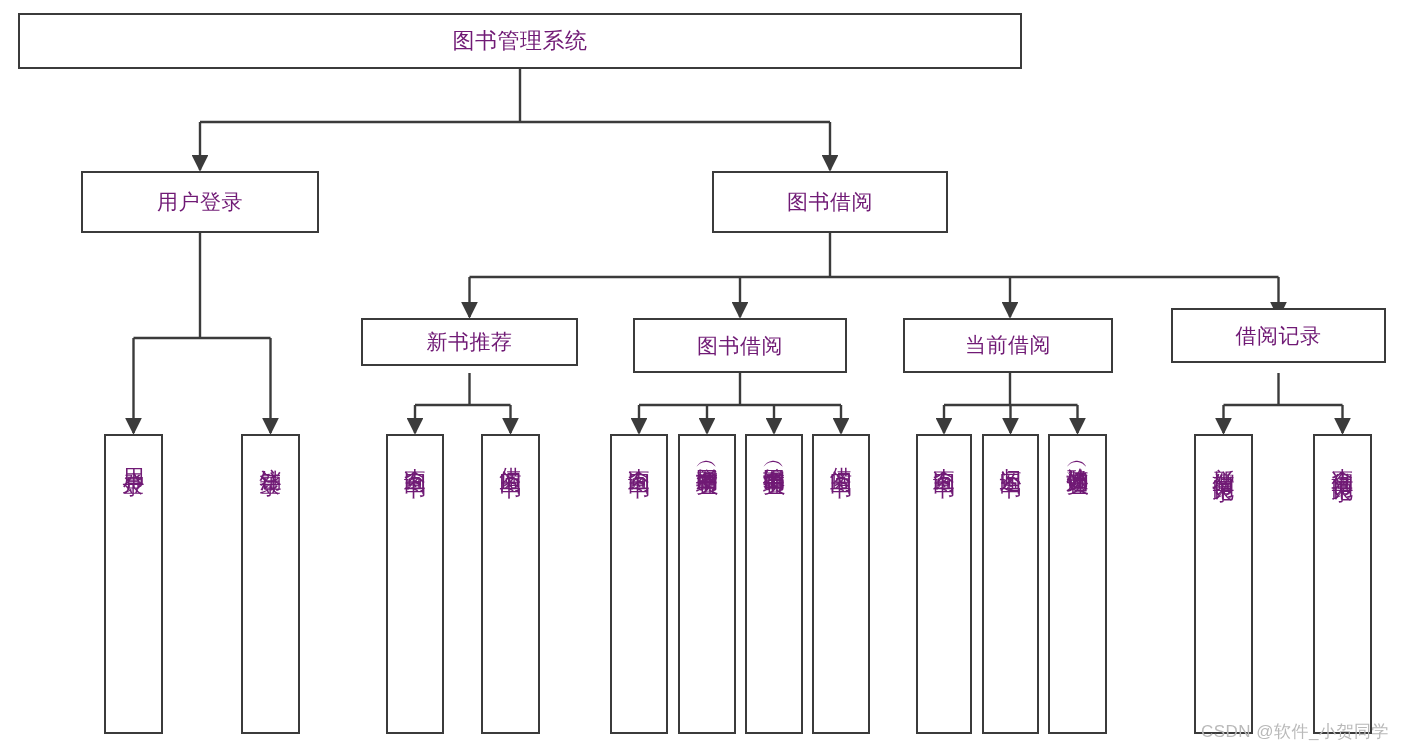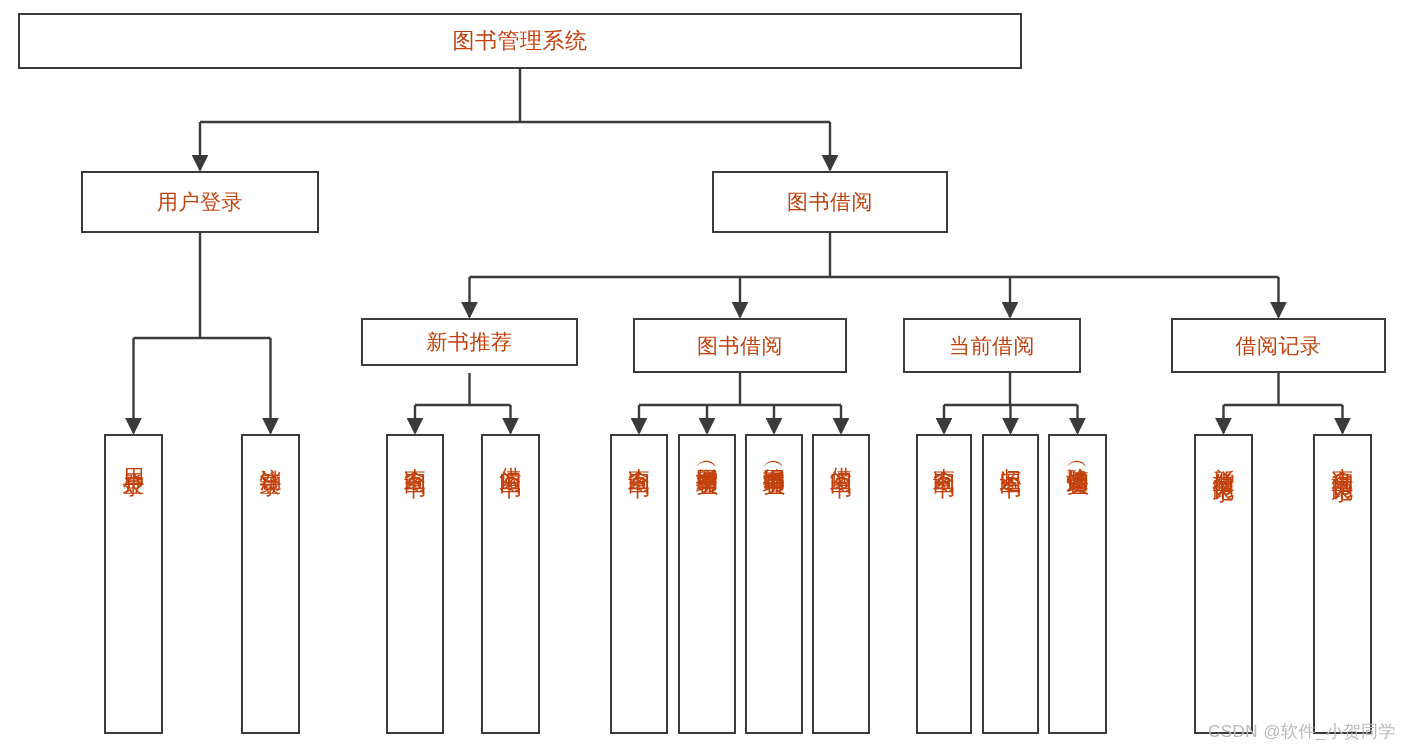--- a/index.html
+++ b/index.html
@@ -27,21 +27,21 @@
     pointer-events: none;
   }
   .node {
     position: absolute;
     box-sizing: border-box;
     background: #ffffff;
     border: 2px solid #3b3b3b;
     display: flex;
     align-items: center;
     justify-content: center;
-    color: #c2410c;
+    color: #701a75;
     z-index: 2;
   }
   .node .lbl {
     display: block;
     text-align: center;
     line-height: 1.12;
     white-space: pre-line;
   }
   
   .node.horiz .lbl {
@@ -62,21 +62,21 @@
     font-size: 22px;
     line-height: 1.0;
     letter-spacing: 3px;
     white-space: nowrap;
   }
   .node.vert.tall .lbl {
     letter-spacing: 1px;
   }
   #watermark {
     position: absolute;
-    right: 9px;
+    right: 16px;
     bottom: 4px;
     font-size: 17px;
     color: #b9b9b9;
     z-index: 5;
     white-space: nowrap;
     letter-spacing: 0.5px;
   }
 </style>
 </head>
 <body>
@@ -135,24 +135,24 @@
       </div>
       <div class="node horiz" style="left: 712px; top: 171px; width: 236px; height: 62px;">
         <span class="lbl">图书借阅</span>
       </div>
       <div class="node horiz" style="left: 361px; top: 318px; width: 217px; height: 48px;">
         <span class="lbl">新书推荐</span>
       </div>
       <div class="node horiz" style="left: 633px; top: 318px; width: 214px; height: 55px;">
         <span class="lbl">图书借阅</span>
       </div>
-      <div class="node horiz" style="left: 903px; top: 318px; width: 178px; height: 55px;">
+      <div class="node horiz" style="left: 903px; top: 318px; width: 210px; height: 55px; font-family: Liberation Serif, serif;">
         <span class="lbl">当前借阅</span>
       </div>
-      <div class="node horiz" style="left: 1171px; top: 318px; width: 215px; height: 55px;">
+      <div class="node horiz" style="left: 1171px; top: 308px; width: 215px; height: 55px;">
         <span class="lbl">借阅记录</span>
       </div>
       <div class="node vert" style="left: 104px; top: 434px; width: 59px; height: 300px;">
         <span class="lbl">用户登录</span>
       </div>
       <div class="node vert" style="left: 241px; top: 434px; width: 59px; height: 300px;">
         <span class="lbl">注销登录</span>
       </div>
       <div class="node vert" style="left: 386px; top: 434px; width: 58px; height: 300px;">
         <span class="lbl">查询图书</span>

